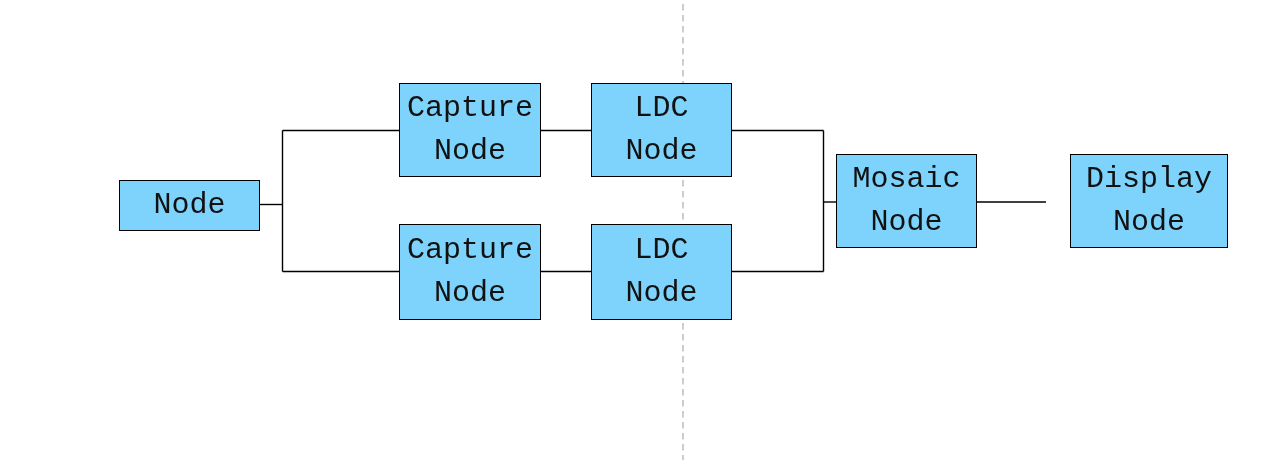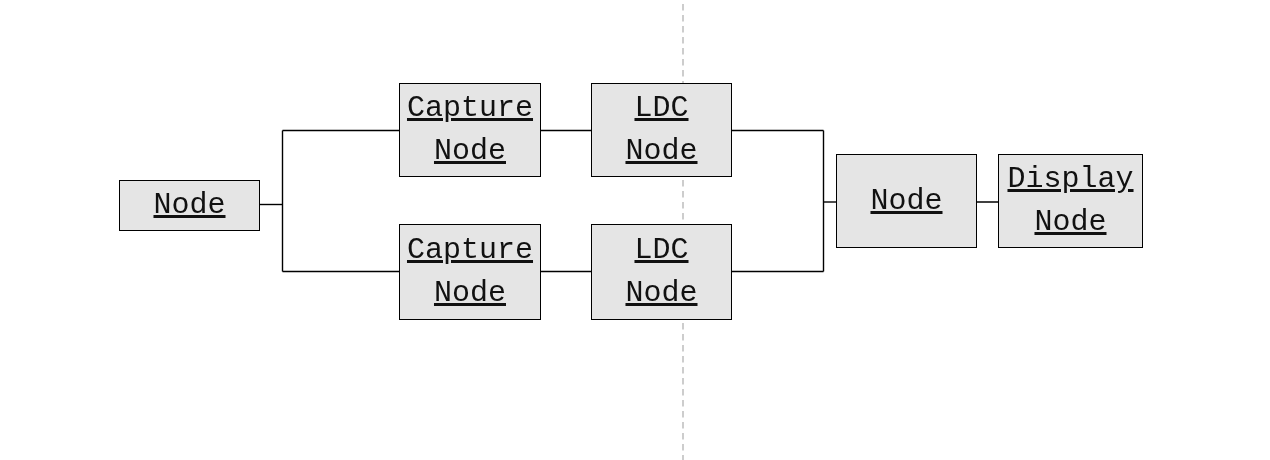--- a/index.html
+++ b/index.html
@@ -19,41 +19,40 @@
     position: absolute;
     left: 0;
     top: 0;
     width: 1270px;
     height: 460px;
   }
   .node {
     position: absolute;
     box-sizing: border-box;
     border: 1.5px solid #000000;
-    background: #e5e5e5;
+    background: #7dd3fc;
     display: flex;
     flex-direction: column;
     align-items: center;
     justify-content: center;
     color: #111111;
     font-size: 30px;
     line-height: 43px;
     white-space: nowrap;
     text-align: center;
-    text-decoration: underline;
   }
   .node span { display: block; }
   
   .n-graph          { left: 119px; top: 180px; width: 141px; height: 51px; }
   .n-capture-top    { left: 399px; top: 83px;  width: 142px; height: 94px; }
   .n-ldc-top        { left: 591px; top: 83px;  width: 141px; height: 94px; }
   .n-capture-bottom { left: 399px; top: 224px; width: 142px; height: 96px; }
   .n-ldc-bottom     { left: 591px; top: 224px; width: 141px; height: 96px; }
   .n-mosaic         { left: 836px; top: 154px; width: 141px; height: 94px; }
-  .n-display        { left: 998px;top: 154px; width: 145px; height: 94px; justify-content: center; }
+  .n-display        { left: 1070px;top: 154px; width: 158px; height: 94px; justify-content: center; }
 </style>
 </head>
 <body>
 
 <div class="stage">
 
   <svg class="wires" viewBox="0 0 1270 460" xmlns="http://www.w3.org/2000/svg">
 
     <line x1="683" y1="4" x2="683" y2="460" stroke="#b3b3b3" stroke-width="1.3" stroke-dasharray="6.5 4.5"></line>
 
@@ -91,20 +90,21 @@
     <span>Capture</span>
     <span>Node</span>
   </div>
 
   <div class="node n-ldc-bottom">
     <span>LDC</span>
     <span>Node</span>
   </div>
 
   <div class="node n-mosaic">
+    <span>Mosaic</span>
     <span>Node</span>
   </div>
 
   <div class="node n-display">
     <span>Display</span>
     <span>Node</span>
   </div>
 
 </div>
 

